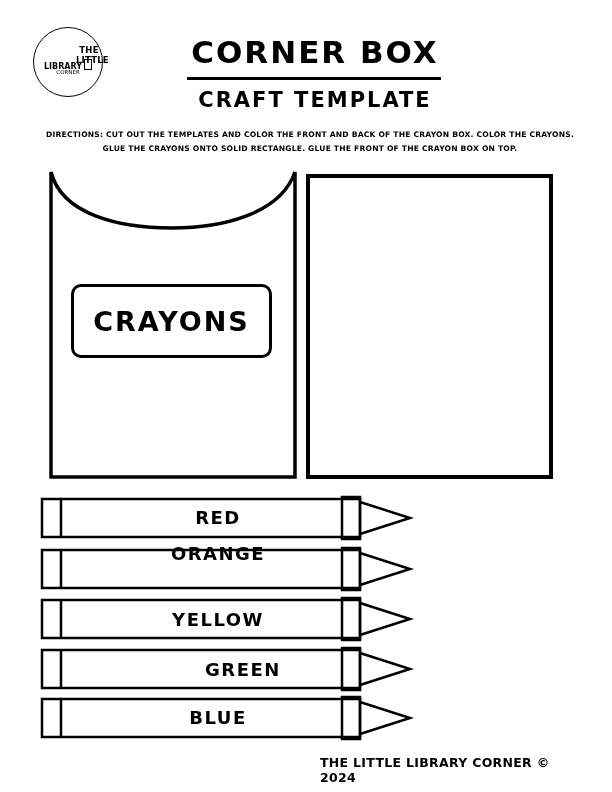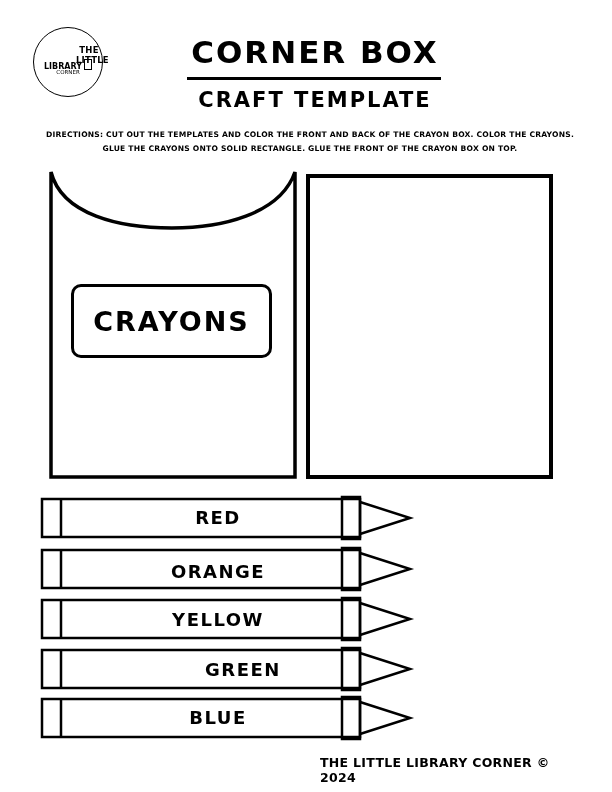--- a/index.html
+++ b/index.html
@@ -78,18 +78,18 @@
     <g>
       <rect x="42" y="699" width="318" height="38"></rect>
       <line x1="61" y1="699" x2="61" y2="737"></line>
       <rect x="342" y="697" width="18" height="42"></rect>
       <polyline points="360,702 410,718 360,734"></polyline>
     </g>
   </g>
 </svg>
 
 <div class="crayon-label" style="top:507px;">RED</div>
-<div class="crayon-label" style="top:561px;">ORANGE</div>
+<div class="crayon-label" style="top:543px;">ORANGE</div>
 <div class="crayon-label" style="top:609px;">YELLOW</div>
 <div class="crayon-label" style="top:659px;padding-left:25px;">GREEN</div>
 <div class="crayon-label" style="top:707px;">BLUE</div>
 
 <div class="abs footer">THE LITTLE LIBRARY CORNER © 2024</div>
 
 </body></html>

